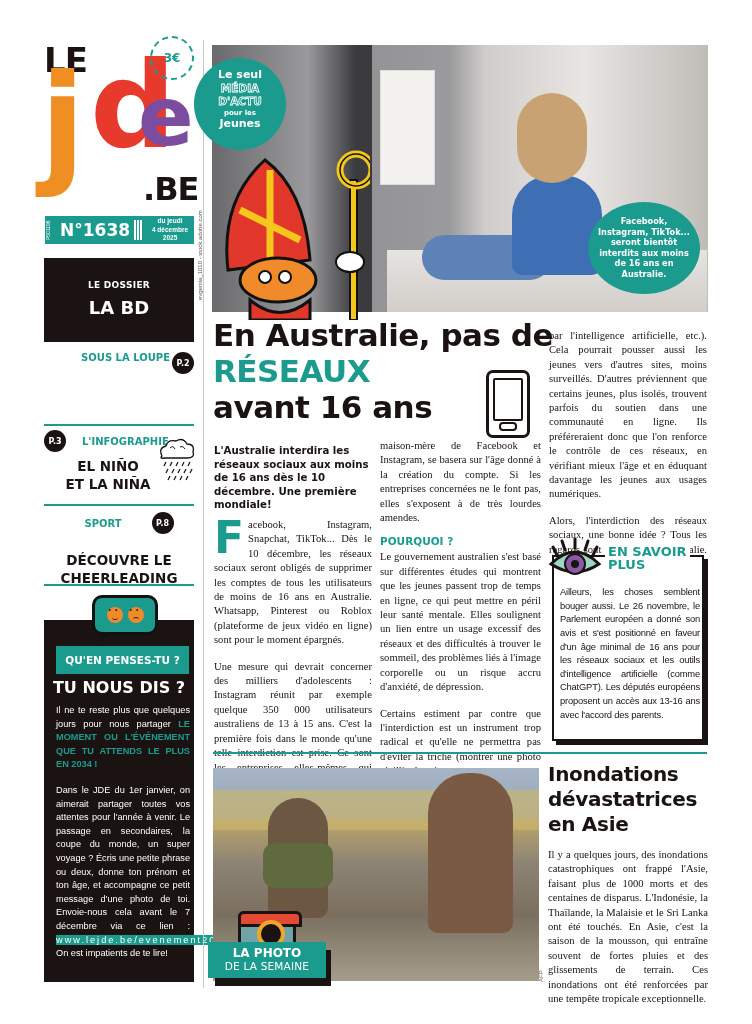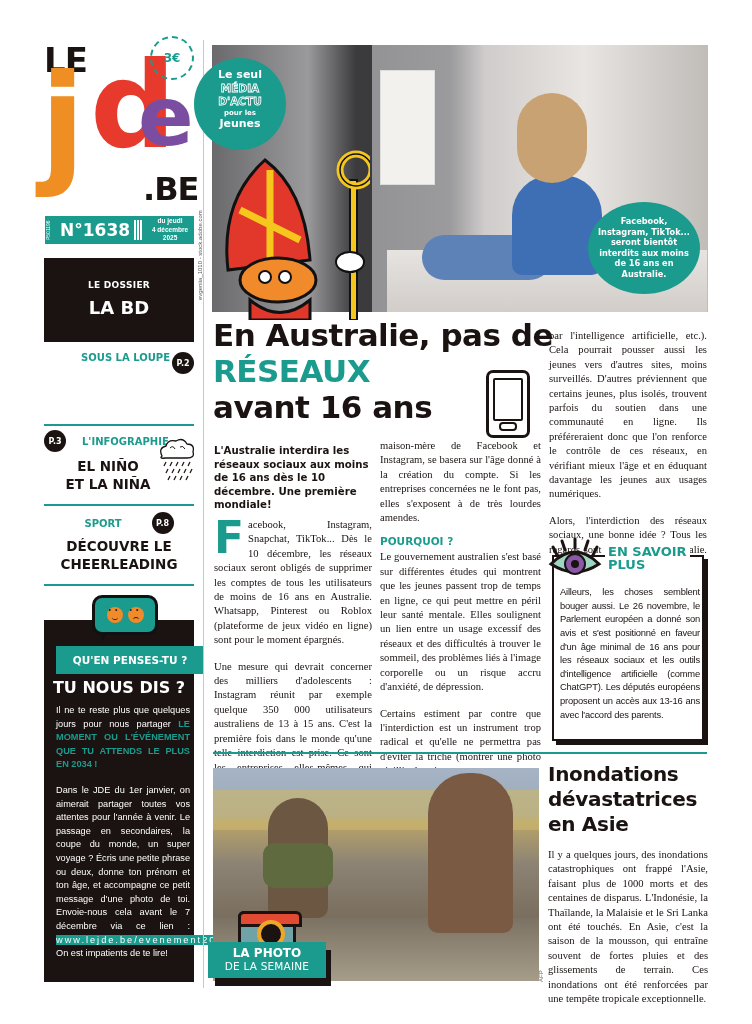--- a/index.html
+++ b/index.html
@@ -36,21 +36,21 @@
   .rule { left: 44px; width: 150px; height: 2px; background: #1b9b8d; }
 
   
   .qbox { left: 44px; top: 620px; width: 150px; height: 362px; background: #1a1311; color: #fff; }
   .bubble { left: 92px; top: 595px; width: 66px; height: 40px; background: #1b9b8d; border: 3px solid #111; border-radius: 10px; display: flex; align-items: center; justify-content: center; gap: 5px; }
   .bubble::after { content: ""; position: absolute; left: 6px; bottom: -10px; width: 0; height: 0; border-left: 8px solid #111; border-bottom: 10px solid transparent; }
   .face { width: 16px; height: 16px; border-radius: 50%; background: #f08a2a; position: relative; }
   .face::before { content: "• •"; position: absolute; left: 2px; top: -1px; font-size: 7px; color: #222; letter-spacing: 1px; }
   .face::after { content: ""; position: absolute; left: 5px; top: 9px; width: 6px; height: 3px; border-bottom: 1.5px solid #222; border-radius: 0 0 4px 4px; }
   .face.sad::after { border-bottom: none; border-top: 1.5px solid #222; border-radius: 4px 4px 0 0; top: 10px; }
-  .qhead { left: 56px; top: 646px; width: 148px; height: 28px; background: #1b9b8d; color: #fff; font: 900 10.5px "DejaVu Sans", sans-serif; display: flex; align-items: center; justify-content: center; }
+  .qhead { left: 56px; top: 646px; width: 133px; height: 28px; background: #1b9b8d; color: #fff; font: 900 10.5px "DejaVu Sans", sans-serif; display: flex; align-items: center; justify-content: center; }
   .qtitle { left: 44px; top: 678px; width: 150px; text-align: center; font: 900 16px "DejaVu Sans", sans-serif; color: #fff; }
   .qtext { left: 56px; width: 134px; font: 400 9.2px "Liberation Sans", sans-serif; line-height: 1.48; color: #fff; text-align: justify; }
   .qtext b { color: #1b9b8d; font-weight: 900; }
   .qlink { background: #1b9b8d; color: #fff; letter-spacing: 2px; }
 
   
   .vdiv { left: 203px; top: 40px; width: 1px; height: 948px; background: #c9c9c9; }
 
   
   .hero { left: 212px; top: 45px; width: 496px; height: 267px; background: linear-gradient(90deg, #5a5a5c 0%, #8d8c8e 20%, #9b9a9c 48%, #cfcccb 55%, #e8e5e2 75%, #c0bcb8 100%); overflow: hidden; }
@@ -175,21 +175,21 @@
     </g>
   </svg>
 </div>
 <div class="abs rule" style="top:504px;"></div>
 
 <div class="abs teaser" style="top:512px;">
   <div style="display:flex;justify-content:center;align-items:center;gap:30px;padding-left:20px;">
     <span class="kick">SPORT</span>
     <span class="pbadge">P.8</span>
   </div>
-  <div class="head" style="margin-top:3px;">
+  <div class="head" style="margin-top:17px;">
     <span>DÉCOUVRE LE</span><br>
     <span>CHEERLEADING</span>
   </div>
 </div>
 <div class="abs rule" style="top:584px;"></div>
 
 <div class="abs qbox"></div>
 <div class="abs bubble">
   <span class="face"></span>
   <span class="face sad"></span>

